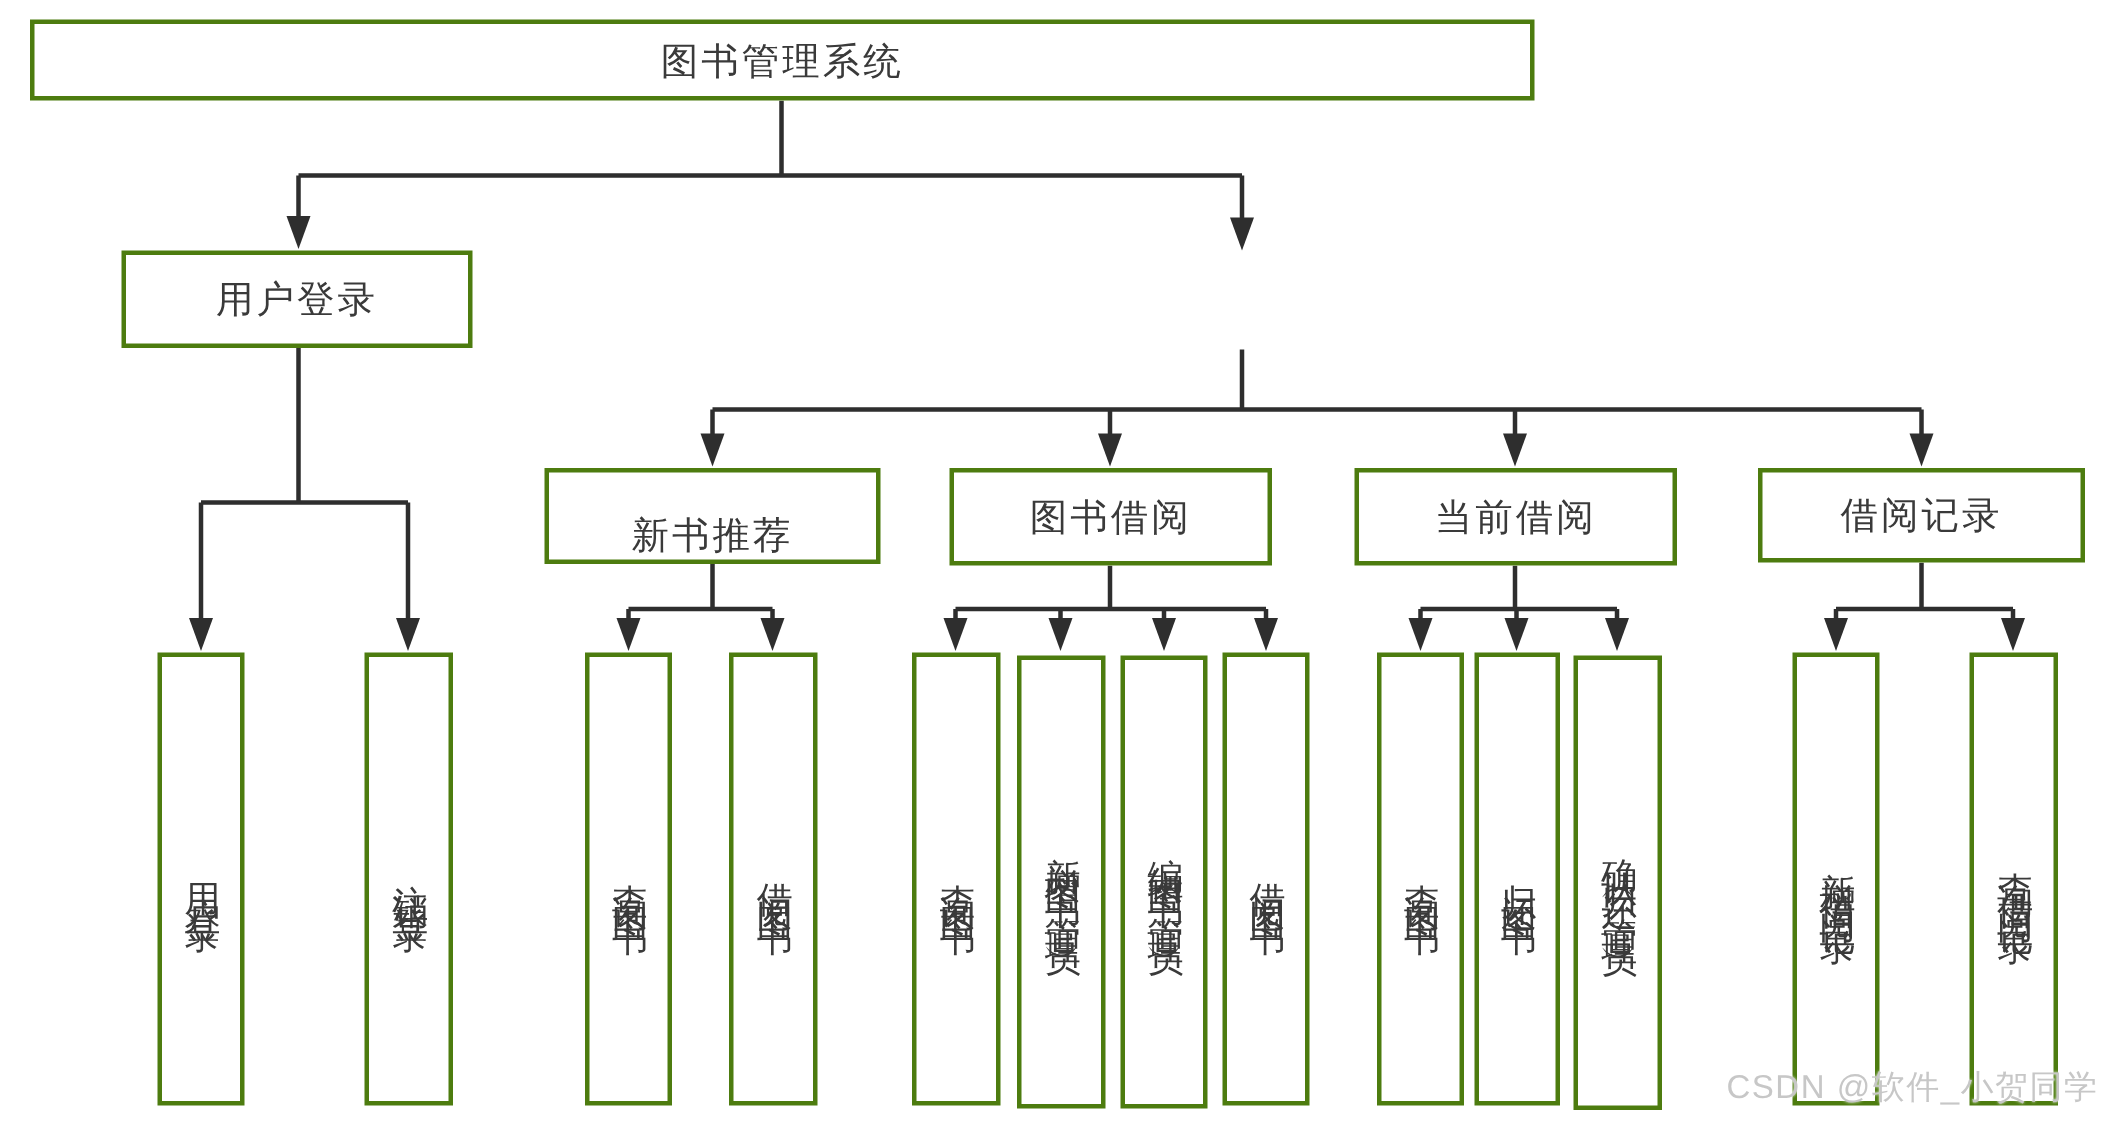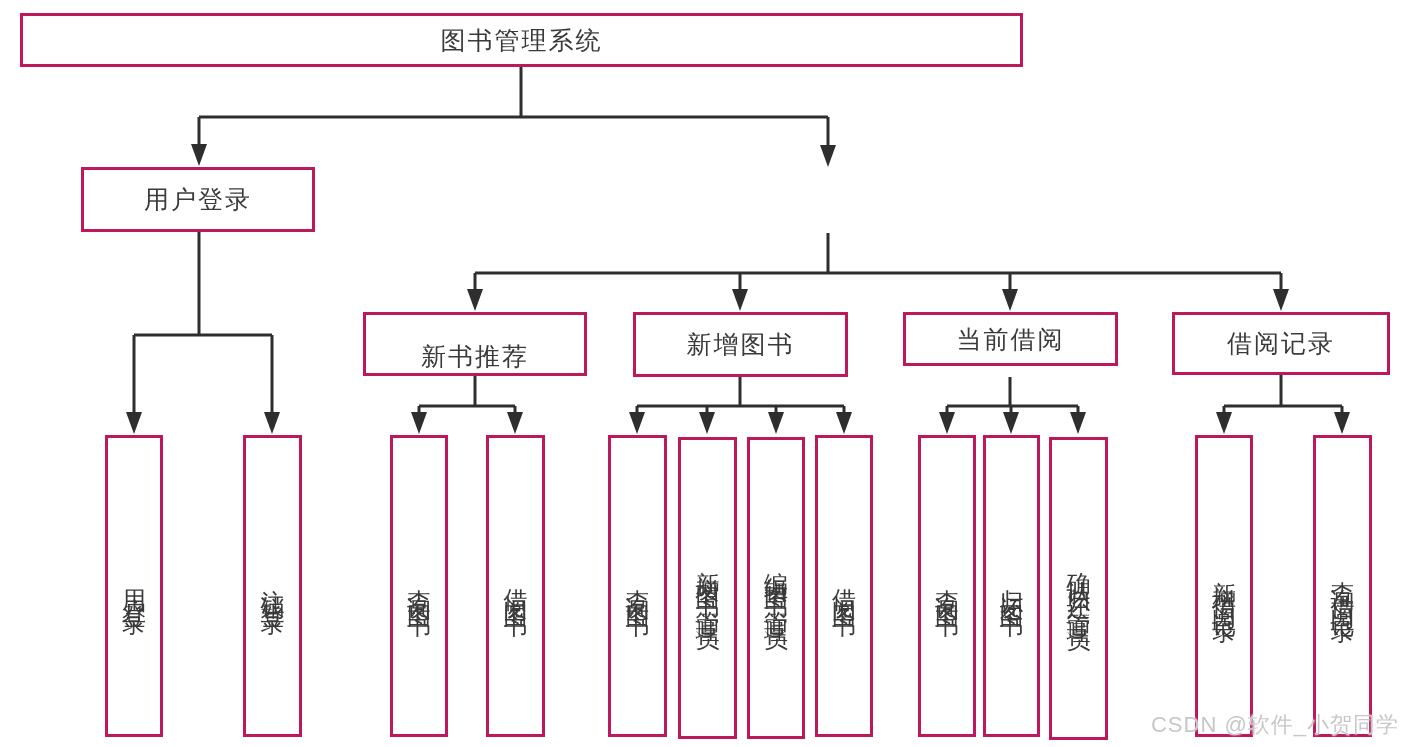--- a/index.html
+++ b/index.html
@@ -17,21 +17,21 @@
   }
   #connectors {
     position: absolute;
     left: 0; top: 0;
     width: 1405px; height: 747px;
     z-index: 1;
   }
   .node {
     position: absolute;
     box-sizing: border-box;
-    border: 3px solid #be185d;
+    border: 3px solid #4d7c0f;
     background: #ffffff;
     display: flex;
     align-items: center;
     justify-content: center;
     color: #3a3a3a;
     z-index: 2;
   }
   .node.h-label {
     font-size: 25px;
     letter-spacing: 2px;
@@ -98,23 +98,23 @@
   </div>
 
   <div class="node h-label" style="left:81px; top:167px; width:234px; height:65px;">
     <span>用户登录</span>
   </div>
 
   <div class="node h-label" style="left:363px; top:312px; width:224px; height:64px;align-items:flex-end;">
     <span>新书推荐</span>
   </div>
   <div class="node h-label" style="left:633px; top:312px; width:215px; height:65px;">
-    <span>新增图书</span>
+    <span>图书借阅</span>
   </div>
-  <div class="node h-label" style="left:903px; top:312px; width:215px; height:54px;">
+  <div class="node h-label" style="left:903px; top:312px; width:215px; height:65px;">
     <span>当前借阅</span>
   </div>
   <div class="node h-label" style="left:1172px; top:312px; width:218px; height:63px;">
     <span>借阅记录</span>
   </div>
 
   <div class="node leaf" style="left:105px; top:435px; width:58px; height:302px;">
     <span>用户登录</span>
   </div>
   <div class="node leaf" style="left:243px; top:435px; width:59px; height:302px;">

